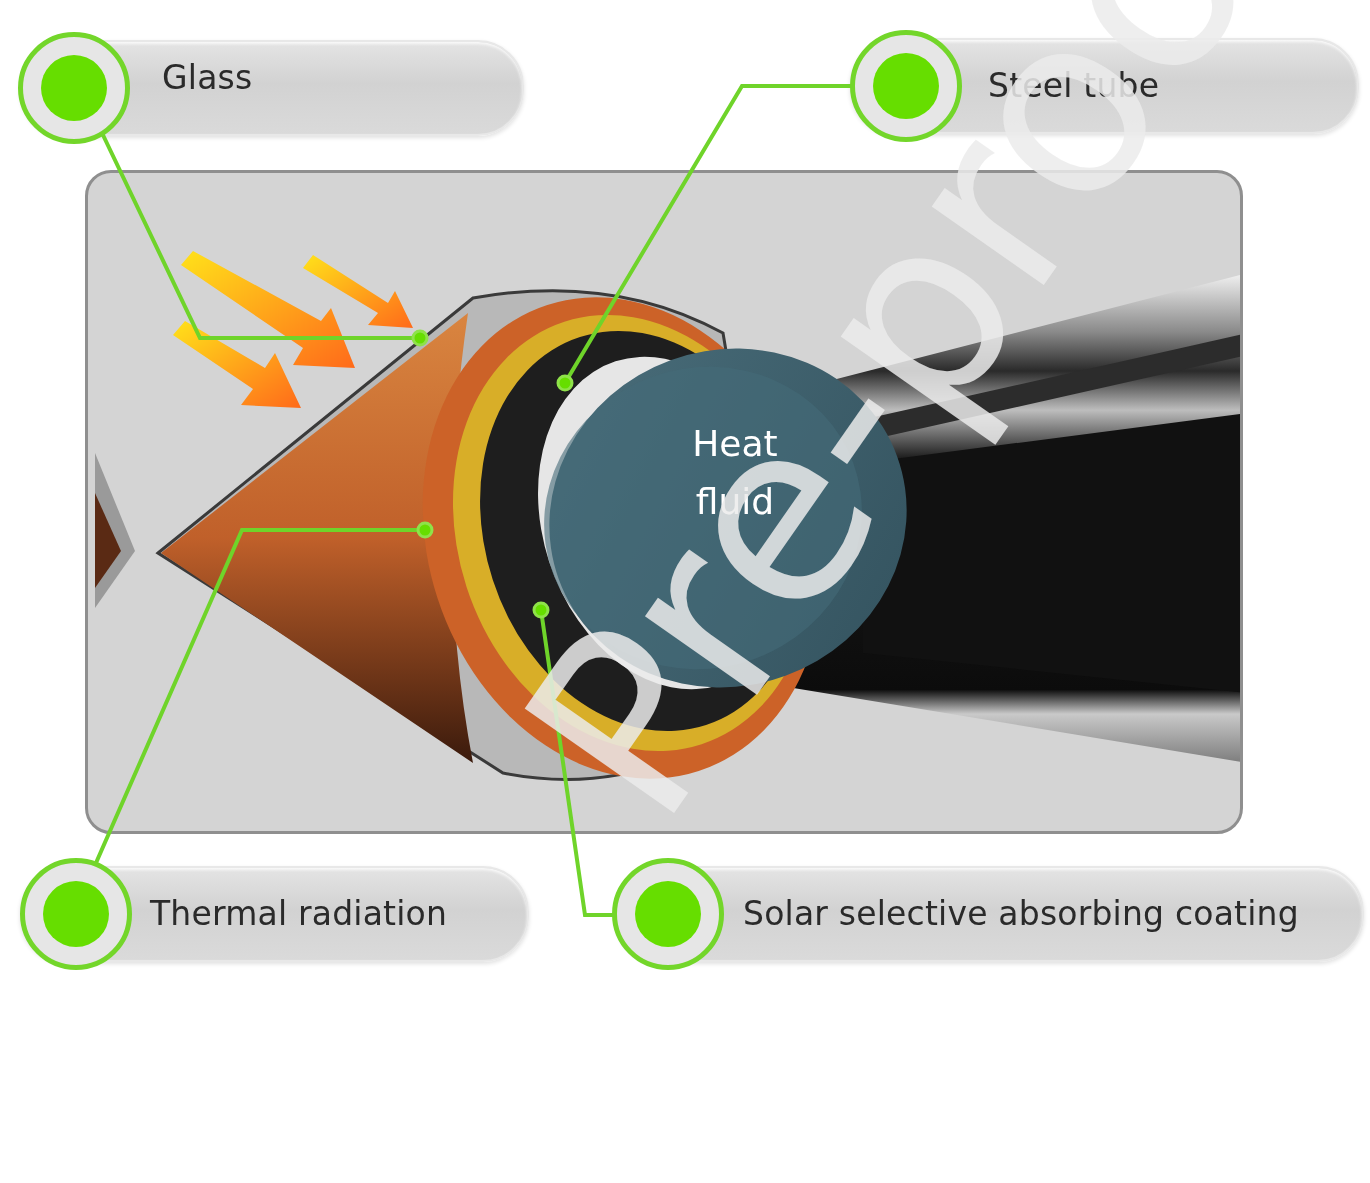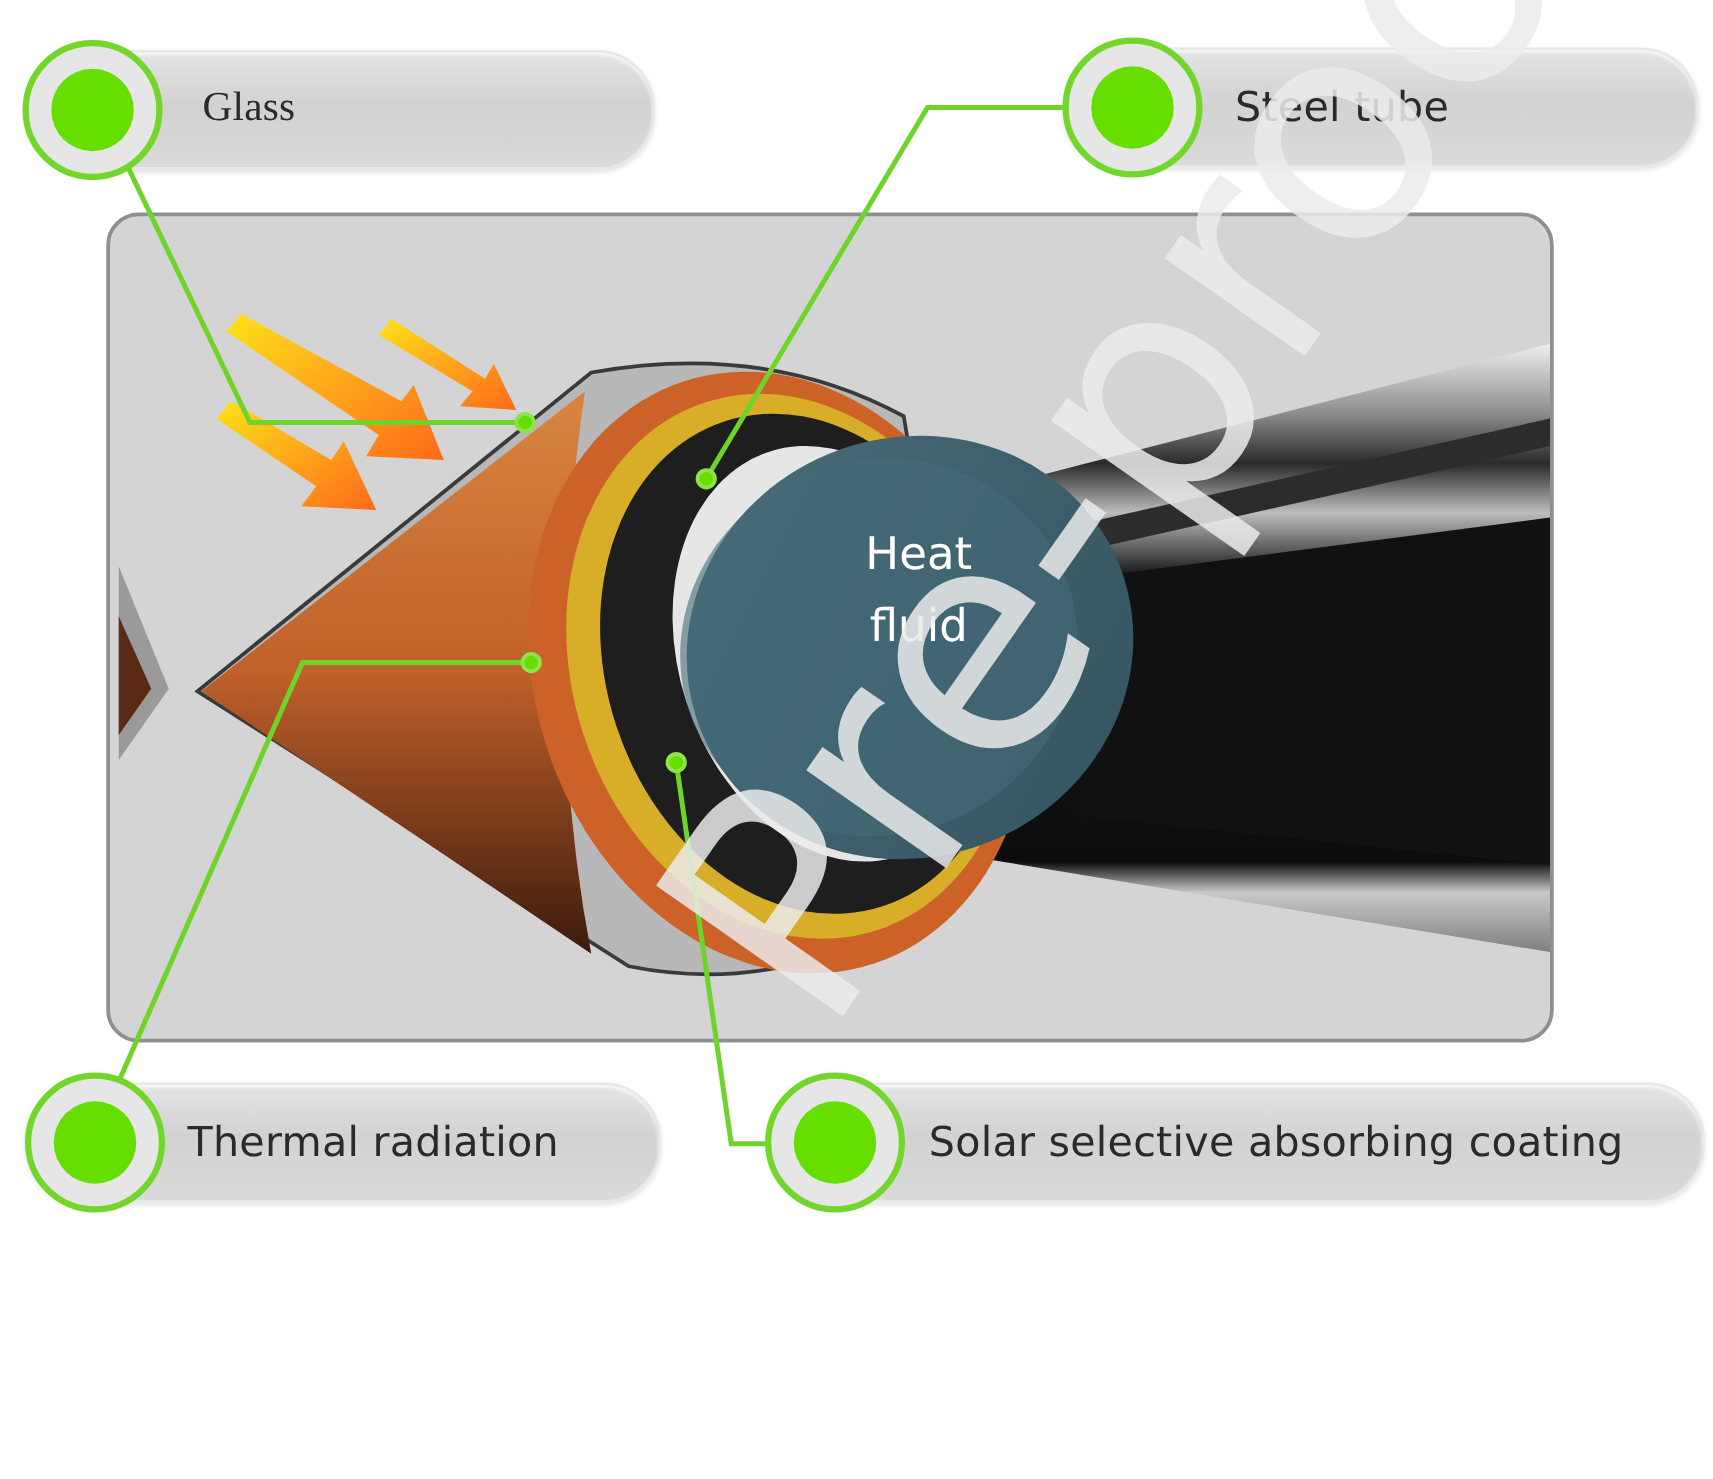--- a/index.html
+++ b/index.html
@@ -105,21 +105,21 @@
 <div class="ring" style="left:850px; top:30px;">
     <div class="dot"></div>
   </div>
 <div class="ring" style="left:20px; top:858px;">
     <div class="dot"></div>
   </div>
 <div class="ring" style="left:612px; top:858px;">
     <div class="dot"></div>
   </div>
 
-<span class="pill-text" style="left:162px; top:68px;font-family:Liberation Serif, serif;">Glass</span>
+<span class="pill-text" style="left:162px; top:58px;">Glass</span>
 <span class="pill-text" style="left:988px; top:66px;text-align:center;">Steel tube</span>
 <span class="pill-text" style="left:150px; top:894px;">Thermal radiation</span>
 <span class="pill-text" style="left:743px; top:894px;">Solar selective absorbing coating</span>
 
 <div class="fluid-label">
   <div>Heat</div>
   <div>fluid</div>
 </div>
 
 <div class="watermark">Pre-proof</div>

